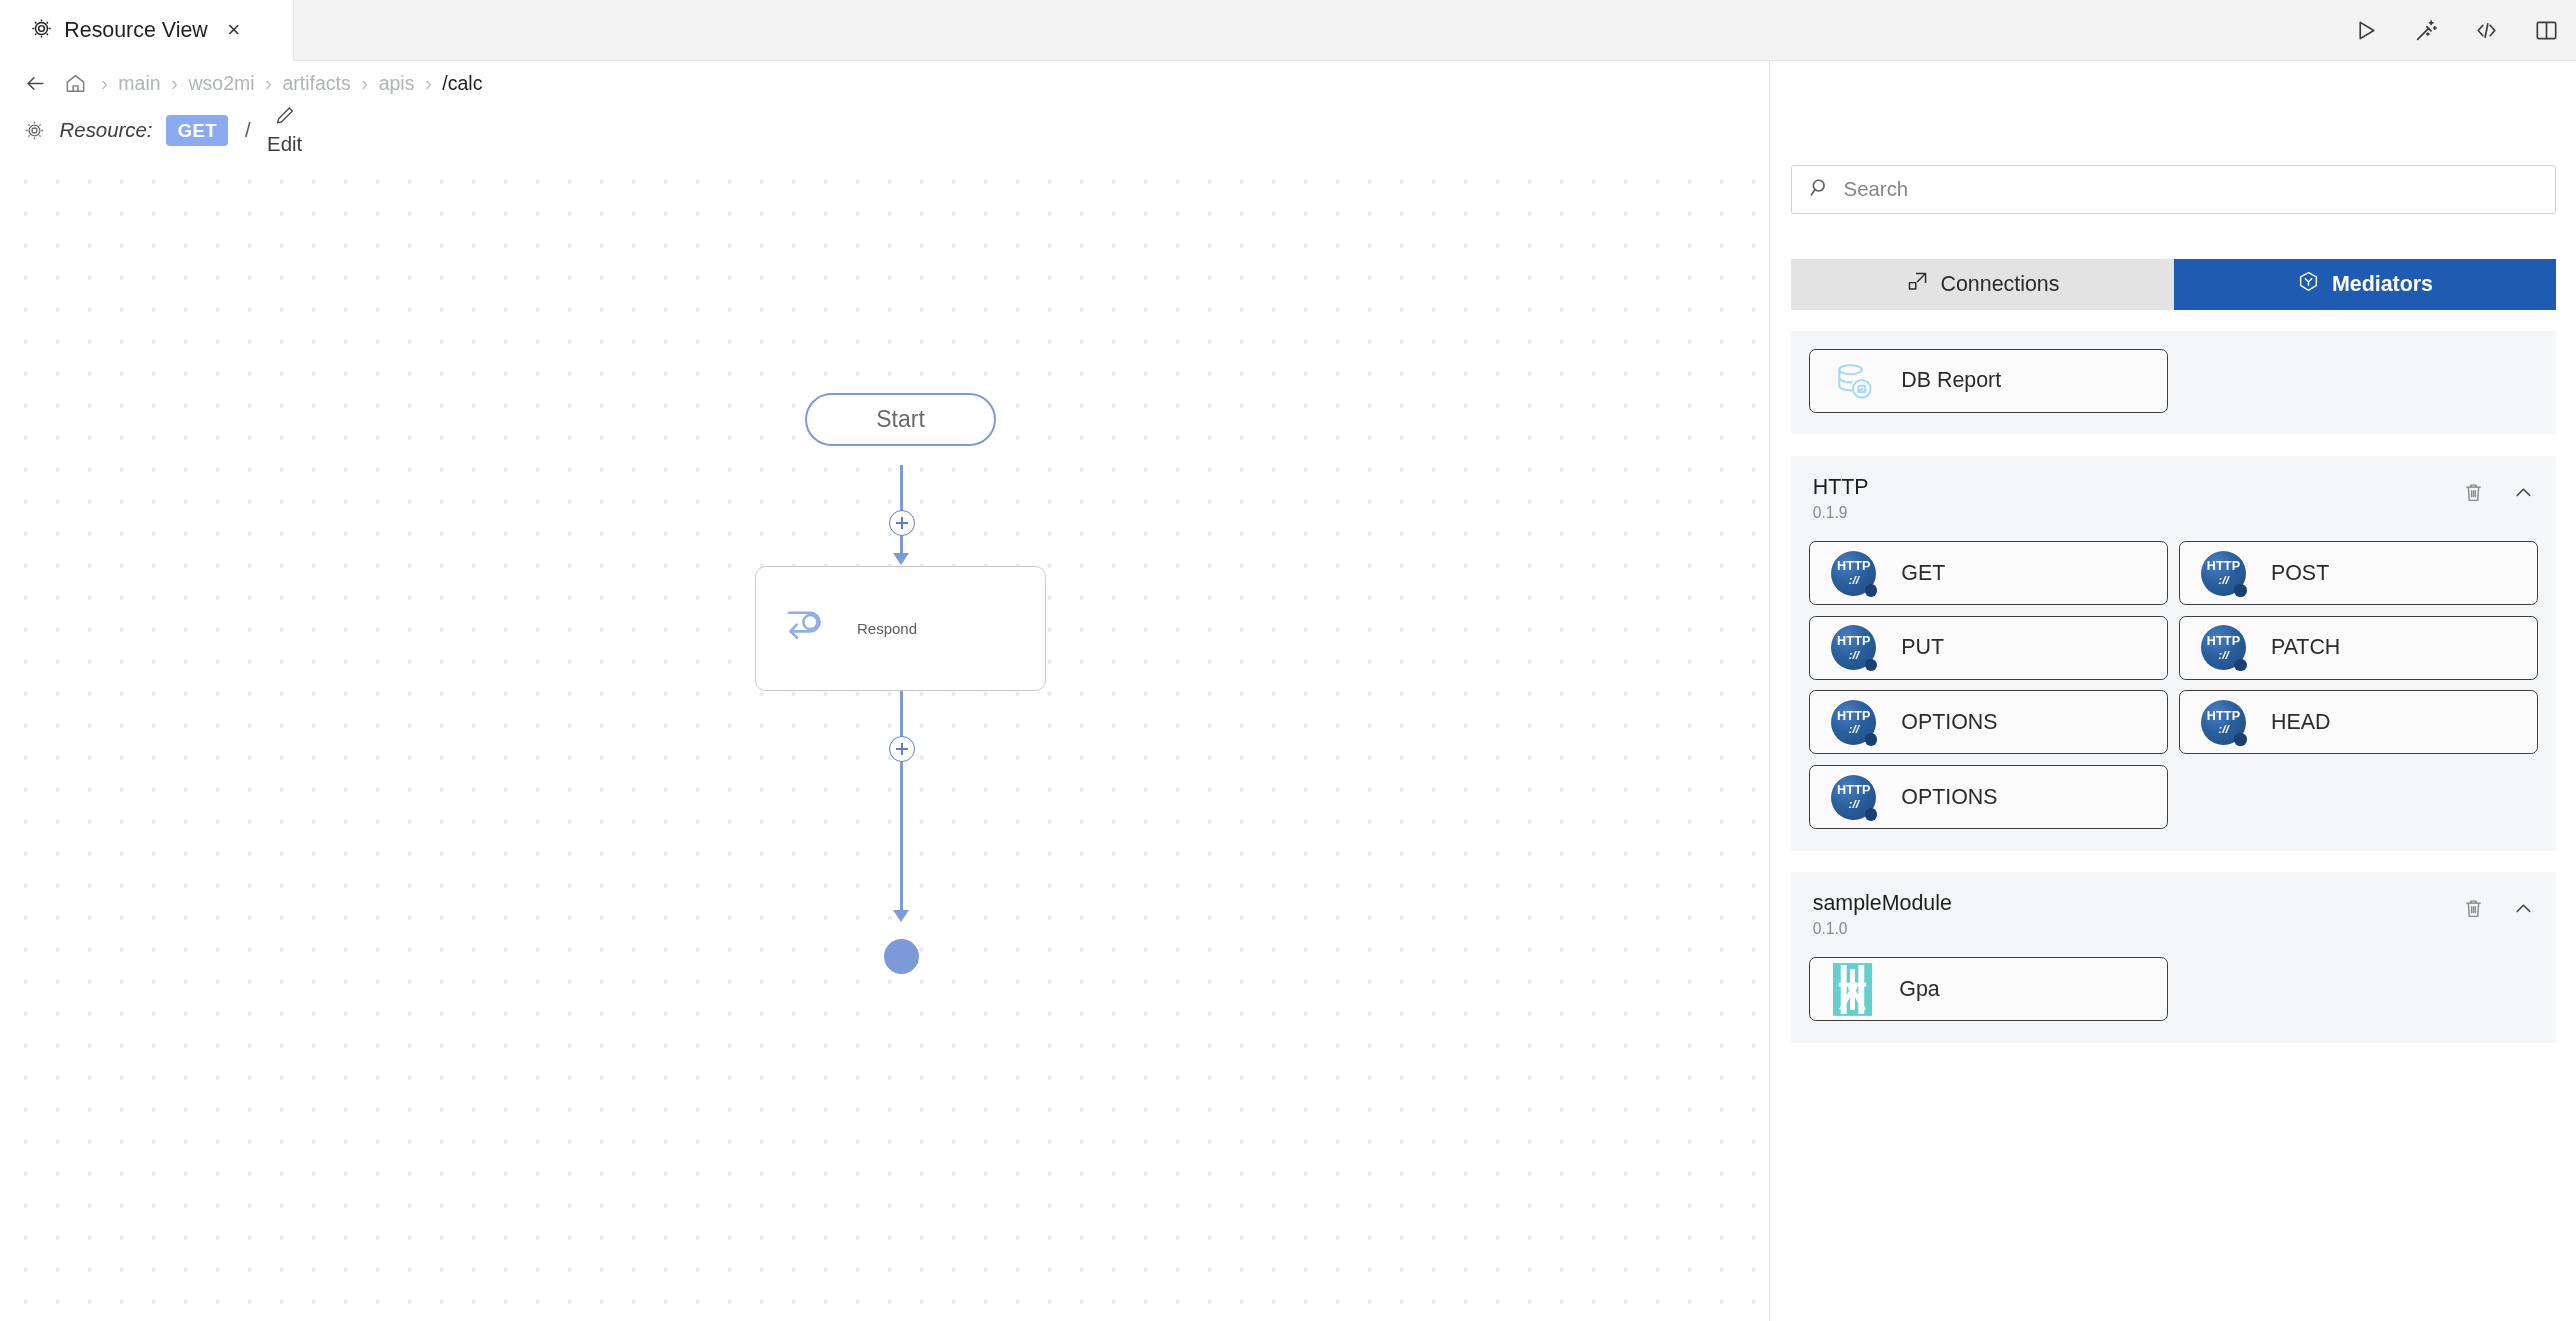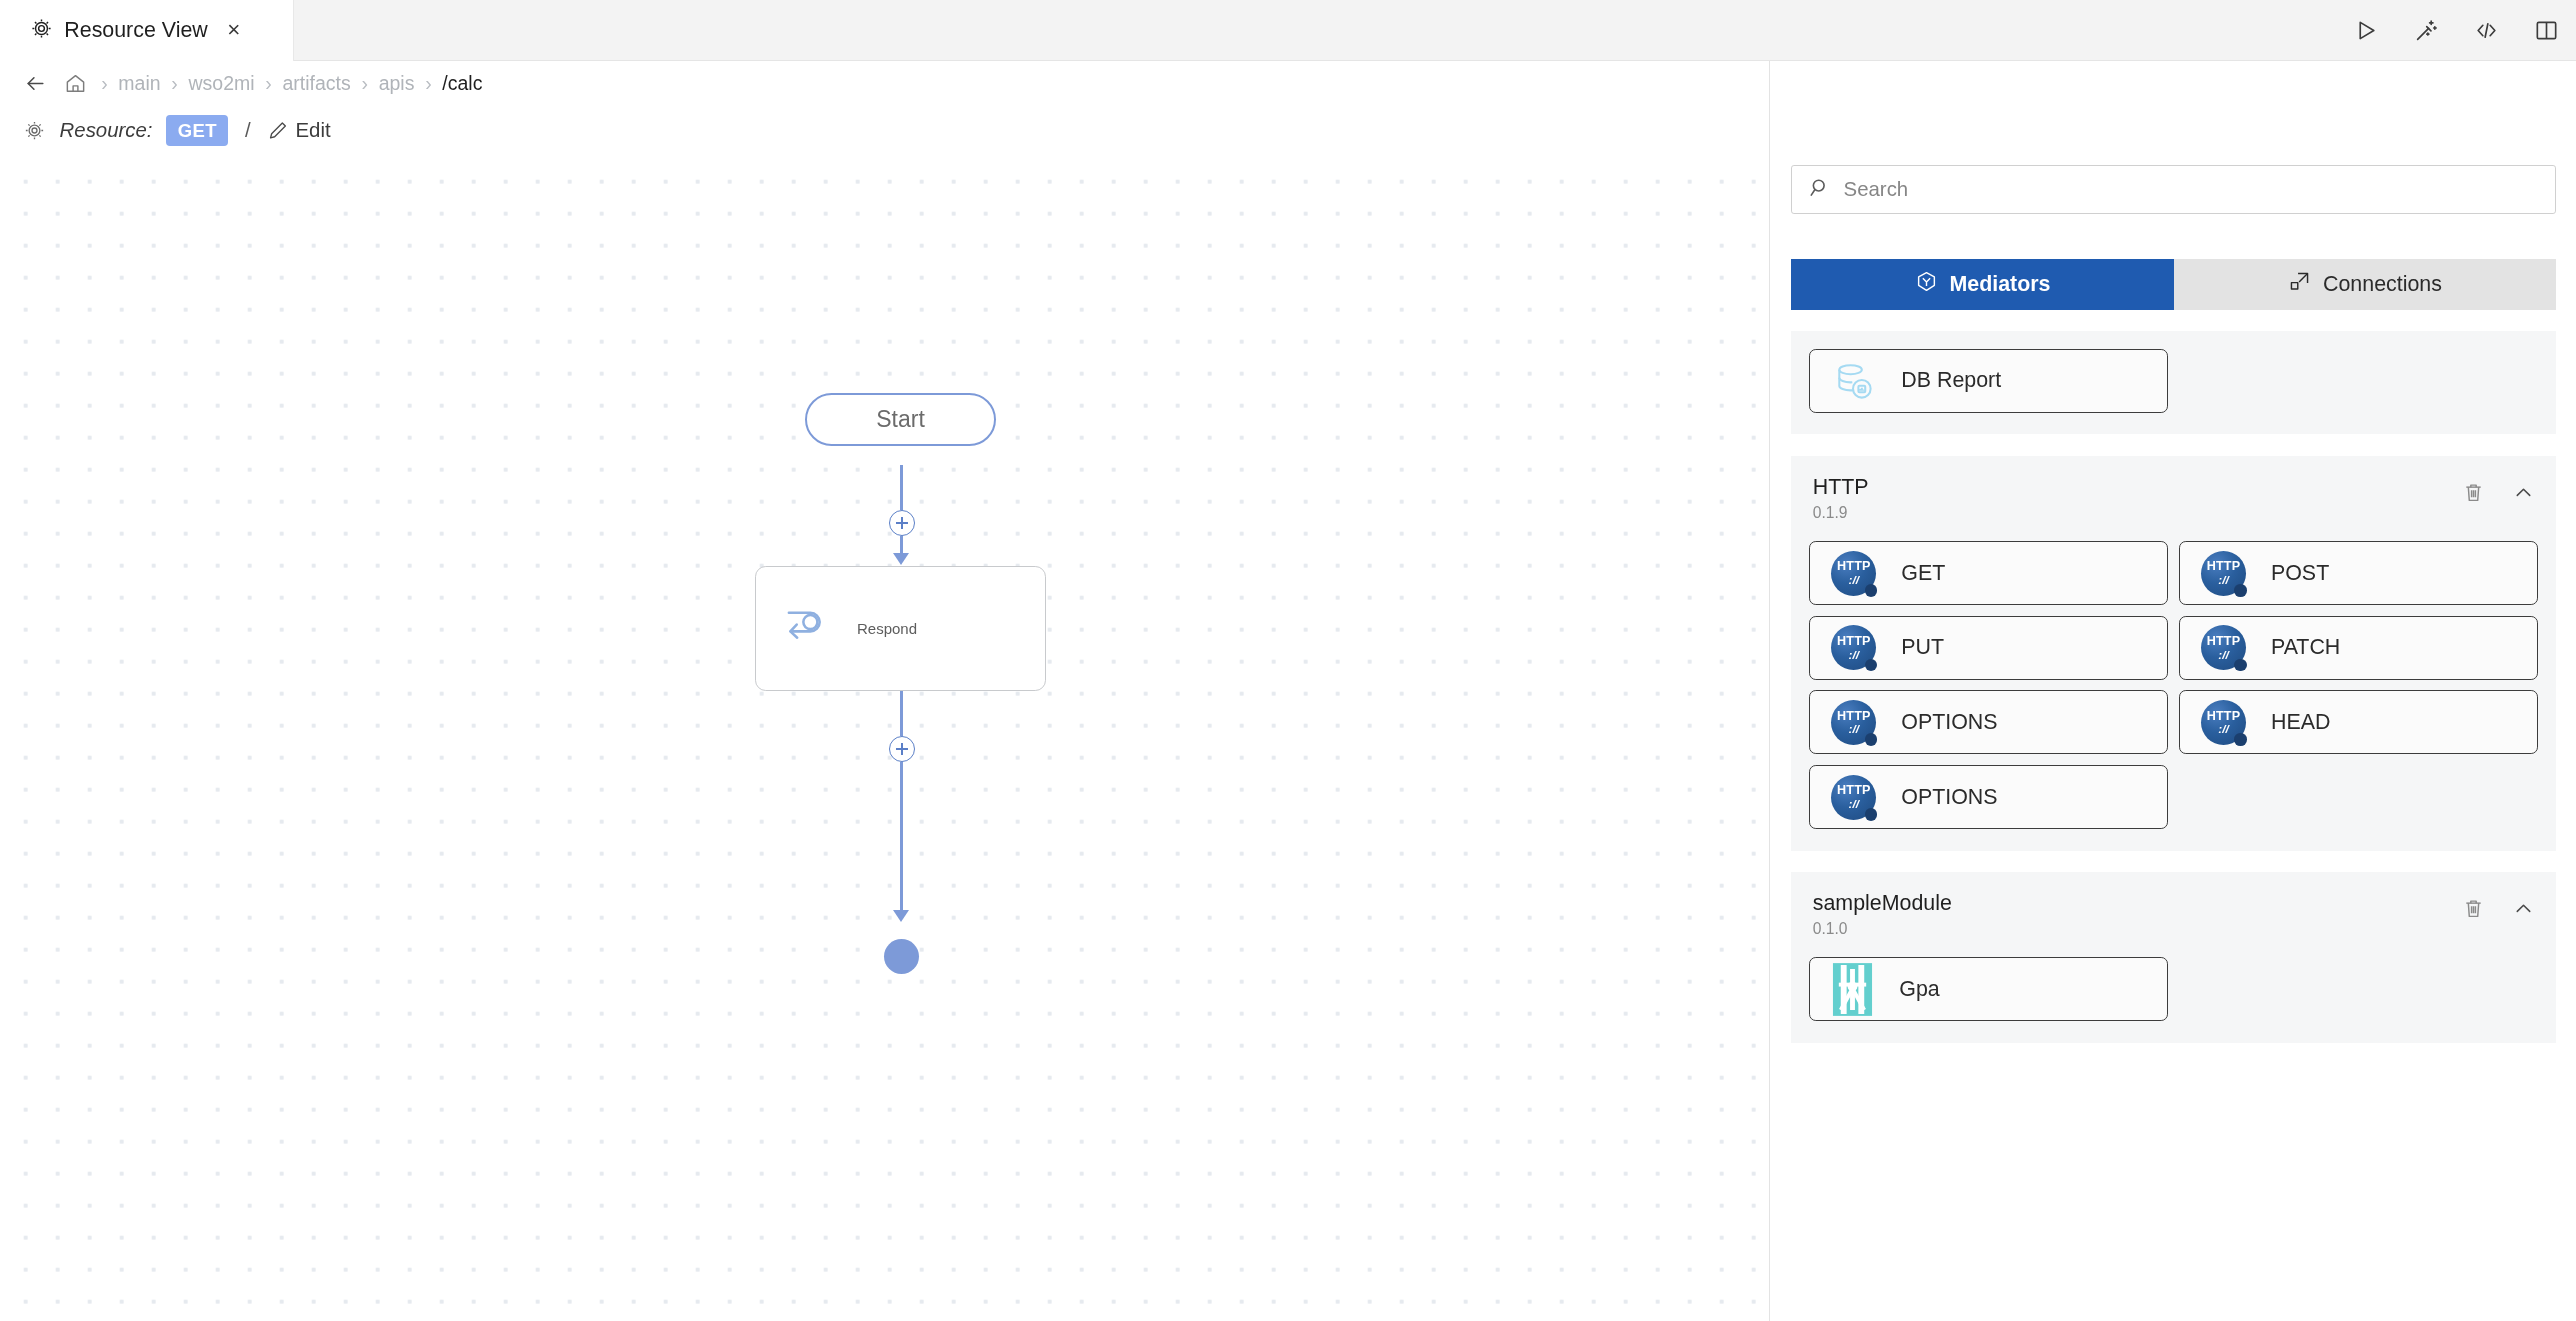--- a/index.html
+++ b/index.html
@@ -54,21 +54,21 @@
   }
   .res-gear { width: 23px; height: 23px; }
   .res-label { font-size: 20.4px; color: #3c3c3c; font-style: italic; }
   .method-badge {
     background: #8babf0; color: #ffffff;
     font-size: 18.5px; font-weight: 600;
     padding: 4.9px 11.7px; border-radius: 3.9px;
     letter-spacing: 0.3px;
   }
   .res-slash { font-size: 20.4px; color: #5a5a5a; margin: 0 2.9px; }
-  .edit-link { display: flex; align-items: center; gap: 7px; cursor: pointer; }
+  .edit-link { display: flex; align-items: center; gap: 7px; cursor: pointer; flex-direction: column; }
   .edit-pencil { width: 21.4px; height: 21.4px; }
   .edit-text { font-size: 20.4px; color: #3c3c3c; }
 
   
   .canvas {
     position: absolute; left: 0; top: 154px; width: 1769px; height: 1167px;
     background-color: #ffffff;
     background-image: radial-gradient(#e6eaef 2.1px, transparent 2.2px);
     background-size: 32px 32px;
     background-position: 9.7px 11.7px;
@@ -317,39 +317,39 @@
     <span>
       <svg width="23" height="23" viewBox="0 0 24 24" fill="none" stroke="#5c5c5c" stroke-width="1.7" stroke-linecap="round">
         <circle cx="11.2" cy="10" r="5.6"></circle>
         <path d="M7.1 14.3 L3.4 20"></path>
       </svg>
     </span>
     <input class="search-input" type="text" placeholder="Search" style="">
   </div>
 
   <div class="seg-tabs">
-    <div class="seg-tab active">
-      <span>
-        <svg width="23" height="23" viewBox="0 0 24 24" fill="none" stroke="#ffffff" stroke-width="1.5" stroke-linejoin="round">
-          <path d="M12 2.8 L20.2 7.2 V16 L12 21.2 L3.8 16 V7.2 Z"></path>
-          <path d="M8.2 8.6 L12 12.4 L15.8 8.6 M12 12.4 V16.6"></path>
-        </svg>
-      </span>
-      <span>Mediators</span>
-    </div>
     <div class="seg-tab inactive">
       <span>
         <svg width="23" height="23" viewBox="0 0 24 24" fill="none" stroke="#2b2b2b" stroke-width="1.5" stroke-linejoin="round">
           <path d="M10.5 3.6 H20.4 V13.5"></path>
           <path d="M20.4 3.6 L11.6 12.4"></path>
           <path d="M3.6 13.2 H10.2 V19.8 H3.6 Z"></path>
         </svg>
       </span>
       <span>Connections</span>
     </div>
+    <div class="seg-tab active">
+      <span>
+        <svg width="23" height="23" viewBox="0 0 24 24" fill="none" stroke="#ffffff" stroke-width="1.5" stroke-linejoin="round">
+          <path d="M12 2.8 L20.2 7.2 V16 L12 21.2 L3.8 16 V7.2 Z"></path>
+          <path d="M8.2 8.6 L12 12.4 L15.8 8.6 M12 12.4 V16.6"></path>
+        </svg>
+      </span>
+      <span>Mediators</span>
+    </div>
   </div>
 
   <div class="group flat">
     <div class="card-grid">
       <div class="card">
         <span class="db-icon">
           <svg width="45" height="45" viewBox="0 0 46 46" fill="none" stroke="#a5daf2" stroke-width="2.1" stroke-linejoin="round">
             <ellipse cx="20" cy="12" rx="11.5" ry="4.6"></ellipse>
             <path d="M8.5 12 V28.5 c0 2.5 5.2 4.6 11.5 4.6 c1.2 0 2.4 -.08 3.5 -.23"></path>
             <path d="M8.5 20.3 c0 2.5 5.2 4.6 11.5 4.6 c.6 0 1.2 -.02 1.8 -.06"></path>

